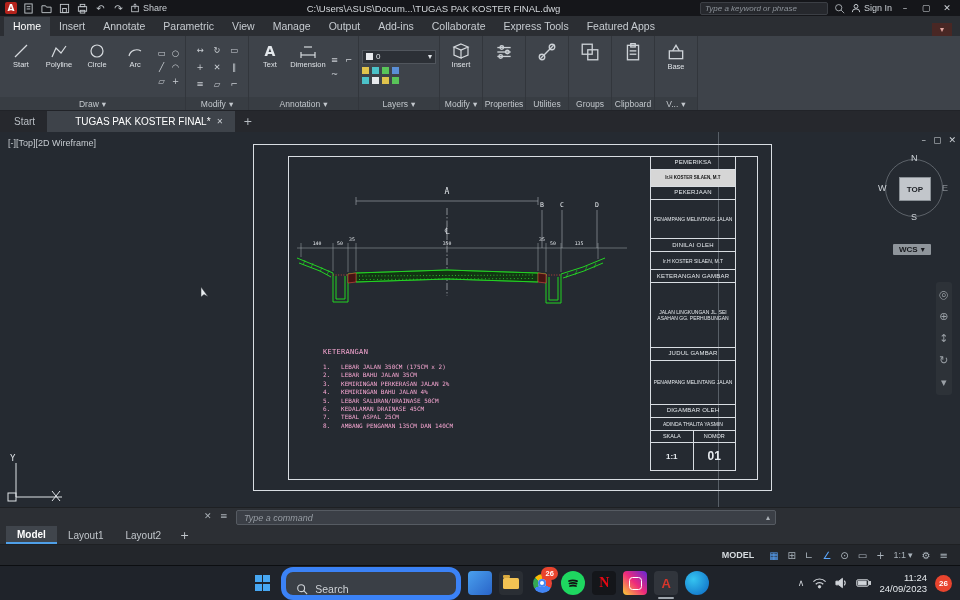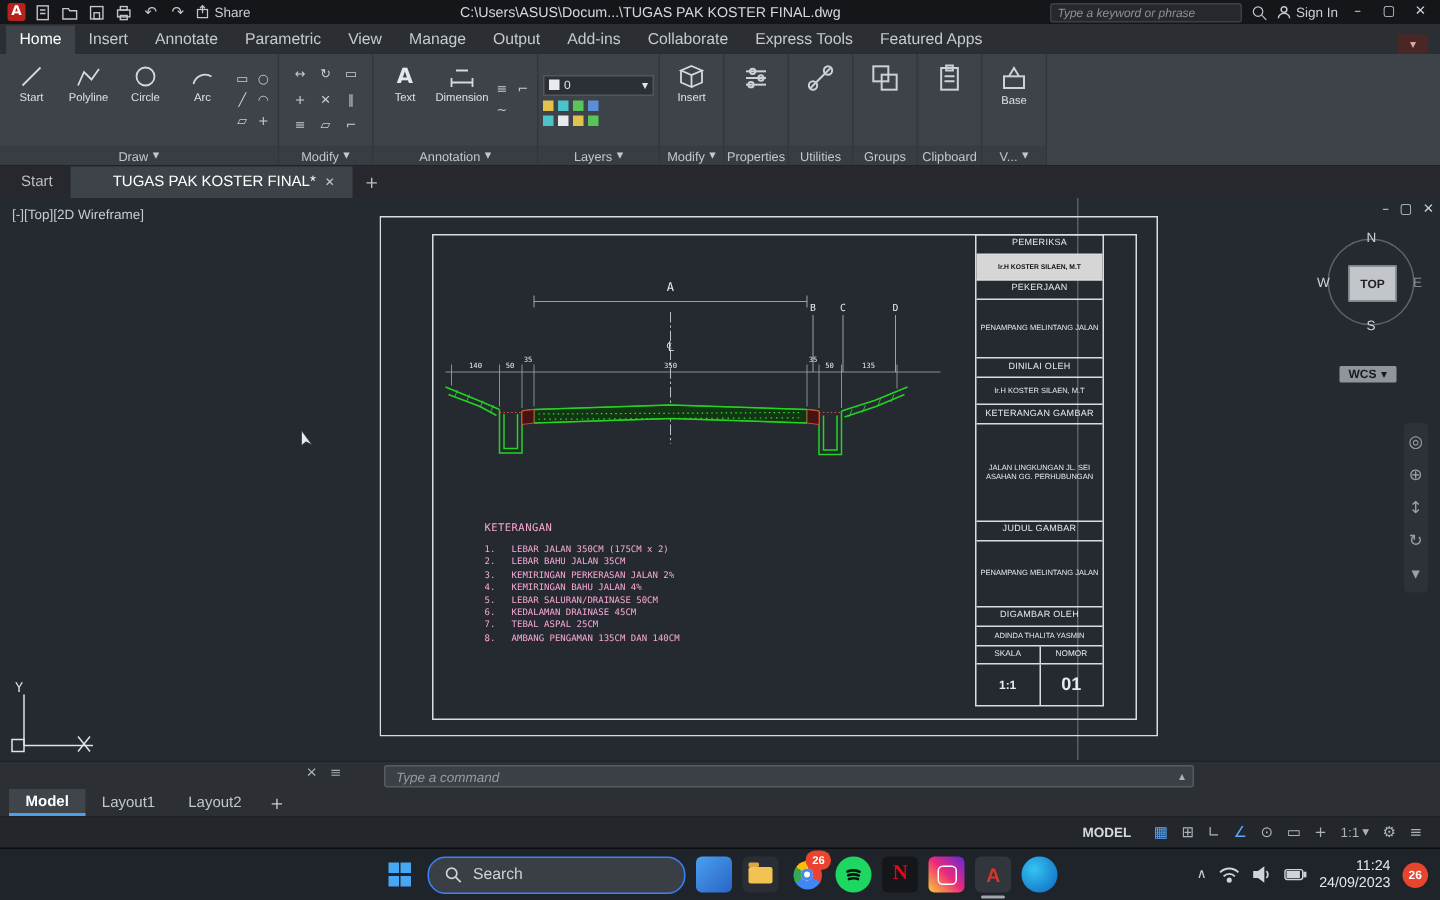--- a/index.html
+++ b/index.html
@@ -87,21 +87,21 @@
   .nomor-val{font-size:12px;font-weight:bold;}
 
   .ucs{position:absolute;left:2px;bottom:2px;}
   .ucs line{stroke:#dfe3e7;stroke-width:1;}
   .ucs text{fill:#dfe3e7;font-size:9px;font-family:"DejaVu Sans Mono",monospace;}
 
   
   .cmdbar{flex:0 0 18px;background:#2c2f34;position:relative;border-top:1px solid #1e2023;}
   .cmd-close{position:absolute;left:204px;top:3px;font-size:9px;color:#aab0b6;}
   .cmd-tool{position:absolute;left:220px;top:3px;font-size:9px;color:#aab0b6;}
-  .cmd-field{position:absolute;left:236px;top:2px;width:528px;height:13px;background:#3b3f46;border:1px solid #565b62;border-radius:2px;display:flex;align-items:center;padding:0 5px;margin-left:20px;}
+  .cmd-field{position:absolute;left:236px;top:2px;width:528px;height:13px;background:#3b3f46;border:1px solid #565b62;border-radius:2px;display:flex;align-items:center;padding:0 5px;}
   .cmd-field input{flex:1;background:transparent;border:none;outline:none;color:#cfd3d8;font-size:9px;font-family:"Liberation Sans",sans-serif;}
   .cmd-field input::placeholder{font-style:italic;color:#969ca3;}
   .cmd-up{font-size:8px;color:#aab0b6;}
 
   
   .layouttabs{flex:0 0 18px;background:#2c2f34;display:flex;align-items:stretch;padding-left:6px;font-size:10px;color:#c2c7cc;border-bottom:1px solid #1e2023;}
   .ltab{display:flex;align-items:center;padding:0 11px;}
   .ltab.active{background:#40454c;color:#fff;font-weight:bold;border-bottom:2px solid #4f9fe8;}
   .ltab-plus{display:flex;align-items:center;padding:0 8px;font-size:11px;}
 
@@ -110,21 +110,21 @@
   .sb-model{font-size:9px;font-weight:bold;color:#d6dbdf;margin-right:10px;}
   .sb-icon{padding:0 4px;}
   .sb-icon.active{color:#5aa7ff;}
   .sb-scale{font-size:9px;padding:0 4px;display:flex;gap:2px;align-items:center;}
 
   
   .taskbar{flex:0 0 34px;background:#1f232a;display:flex;align-items:center;position:relative;border-top:1px solid #0c0e11;}
   .tb-center{display:flex;align-items:center;gap:7px;margin:0 auto;}
   .win-start{display:grid;grid-template-columns:7px 7px;gap:1.5px;padding:4px;}
   .win-start span{width:7px;height:7px;background:#47a7f2;}
-  .search-pill{width:150px;height:23px;border-radius:12px;background:#3a3f46;border:1px solid #3b82f6;display:flex;align-items:center;gap:7px;padding:0 10px;font-size:10.5px;color:#cfd3d8;}
+  .search-pill{width:150px;height:23px;border-radius:12px;background:#3a3f46;border:5px solid #3b82f6;display:flex;align-items:flex-end;gap:7px;padding:0 10px;font-size:10.5px;color:#cfd3d8;}
   .search-pill svg{stroke:#cfd3d8;fill:none;stroke-width:1.3;}
   .appicon{width:24px;height:24px;border-radius:4px;position:relative;display:flex;align-items:center;justify-content:center;}
   .widgets{background:linear-gradient(135deg,#4aa0ee,#2964c8);}
   .explorer{background:#2a2e34;}
   .explorer i{display:block;width:16px;height:11px;background:#f2c253;border-radius:1.5px;position:relative;}
   .explorer i:before{content:"";position:absolute;left:0;top:-2.5px;width:7px;height:3px;background:#d9a93f;border-radius:1px;}
   .chrome{background:transparent;}
   .chrome .ball{width:19px;height:19px;border-radius:50%;background:conic-gradient(#ea4335 0 33%,#4285f4 33% 66%,#34a853 66% 85%,#fbbc05 85% 100%);position:relative;}
   .chrome .ball:after{content:"";position:absolute;left:5.5px;top:5.5px;width:8px;height:8px;border-radius:50%;background:#fff;box-shadow:inset 0 0 0 2px #4285f4;}
   .badge{position:absolute;right:-4px;top:-4px;min-width:13px;height:13px;border-radius:7px;background:#e8442e;color:#fff;font-size:7.5px;display:flex;align-items:center;justify-content:center;padding:0 2px;font-weight:bold;}

